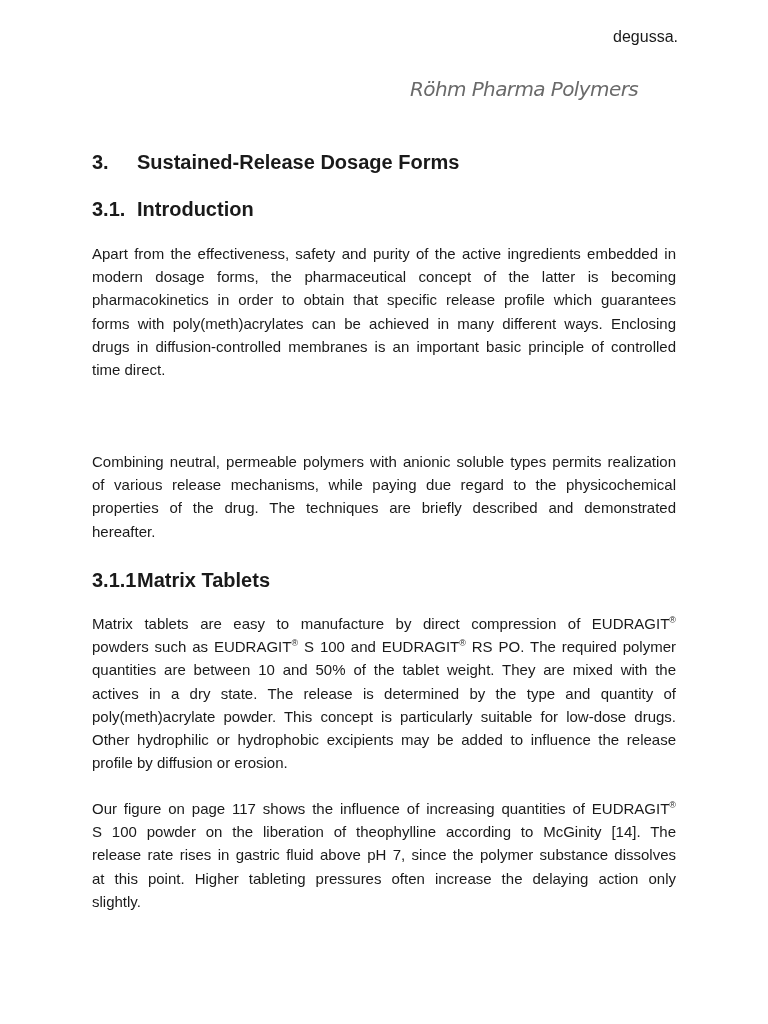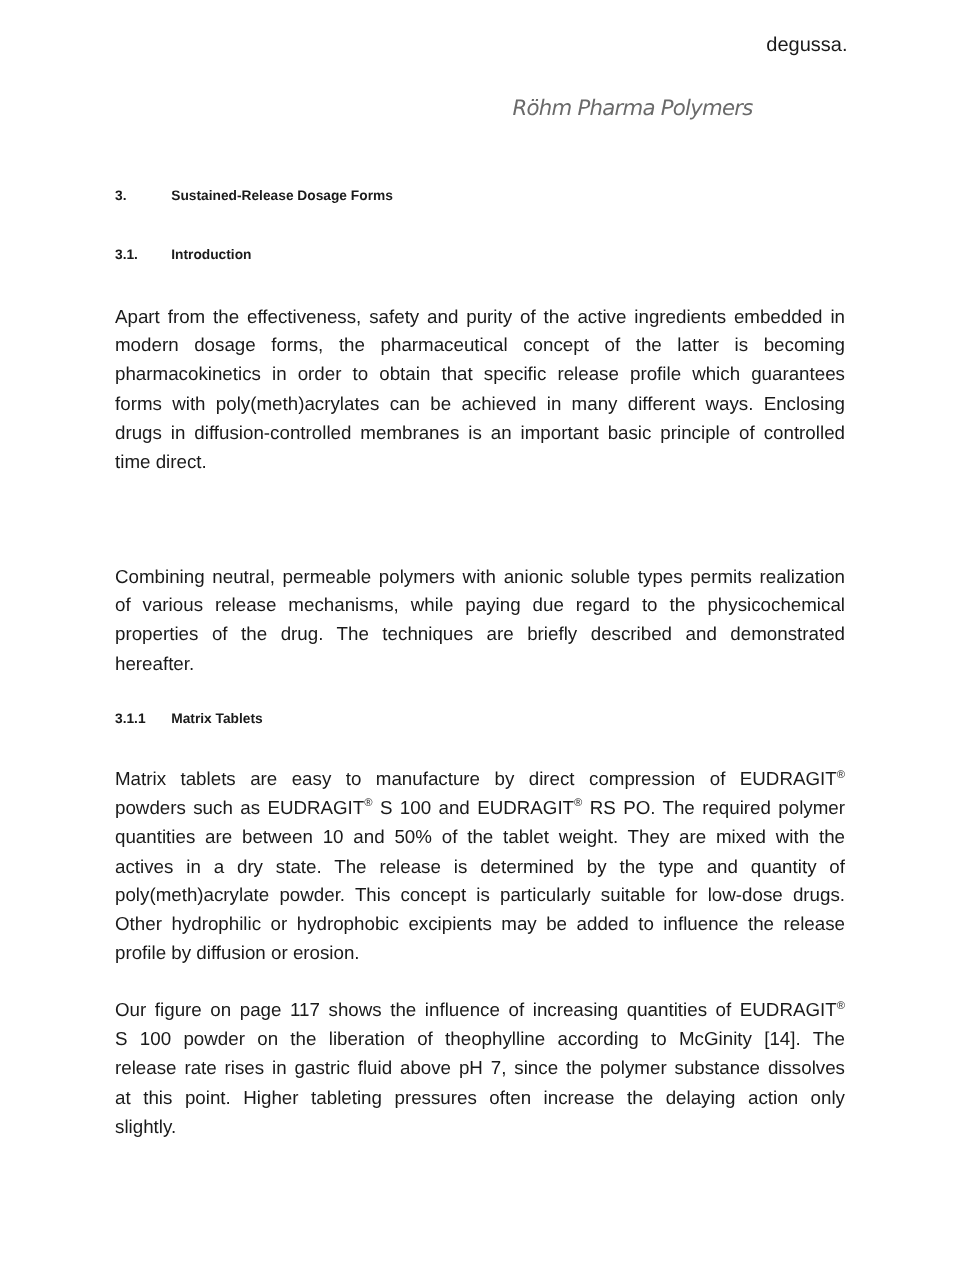--- a/index.html
+++ b/index.html
@@ -1,21 +1,21 @@
 <!DOCTYPE html>
 <html><head>
   <meta charset="utf-8">
   <style>
     html, body { margin: 0; padding: 0; background: #ffffff; }
     body { width: 768px; height: 1024px; position: relative; overflow: hidden;
            font-family: "Liberation Sans", sans-serif; color: #1a1a1a; }
     .logo { position: absolute; right: 90px; top: 28px; text-align: right; }
     .logo-sub { position: absolute; left: 410px; top: 77px; font-family: "DejaVu Sans", sans-serif;
-                font-style: italic; font-size: 17px; color: #6a6a6a; letter-spacing: -0.6px; white-space: nowrap; }
-    .heading { position: absolute; left: 92px; font-weight: bold; font-size: 11px; white-space: nowrap; }
+                font-style: italic; font-size: 20px; color: #6a6a6a; letter-spacing: -0.6px; white-space: nowrap; }
+    .heading { position: absolute; left: 92px; font-weight: bold; font-size: 20px; white-space: nowrap; }
     .heading .num { display: inline-block; }
     .para { position: absolute; left: 92px; width: 584px; font-size: 15px; line-height: 23.2px; }
     .line { display: block; text-align: justify; text-align-last: justify; height: 23.2px; white-space: nowrap; }
     .line.last { text-align-last: left; }
     sup { font-size: 9px; line-height: 0; vertical-align: 6px; }
   </style>
 </head>
 <body>
 
 <div>

